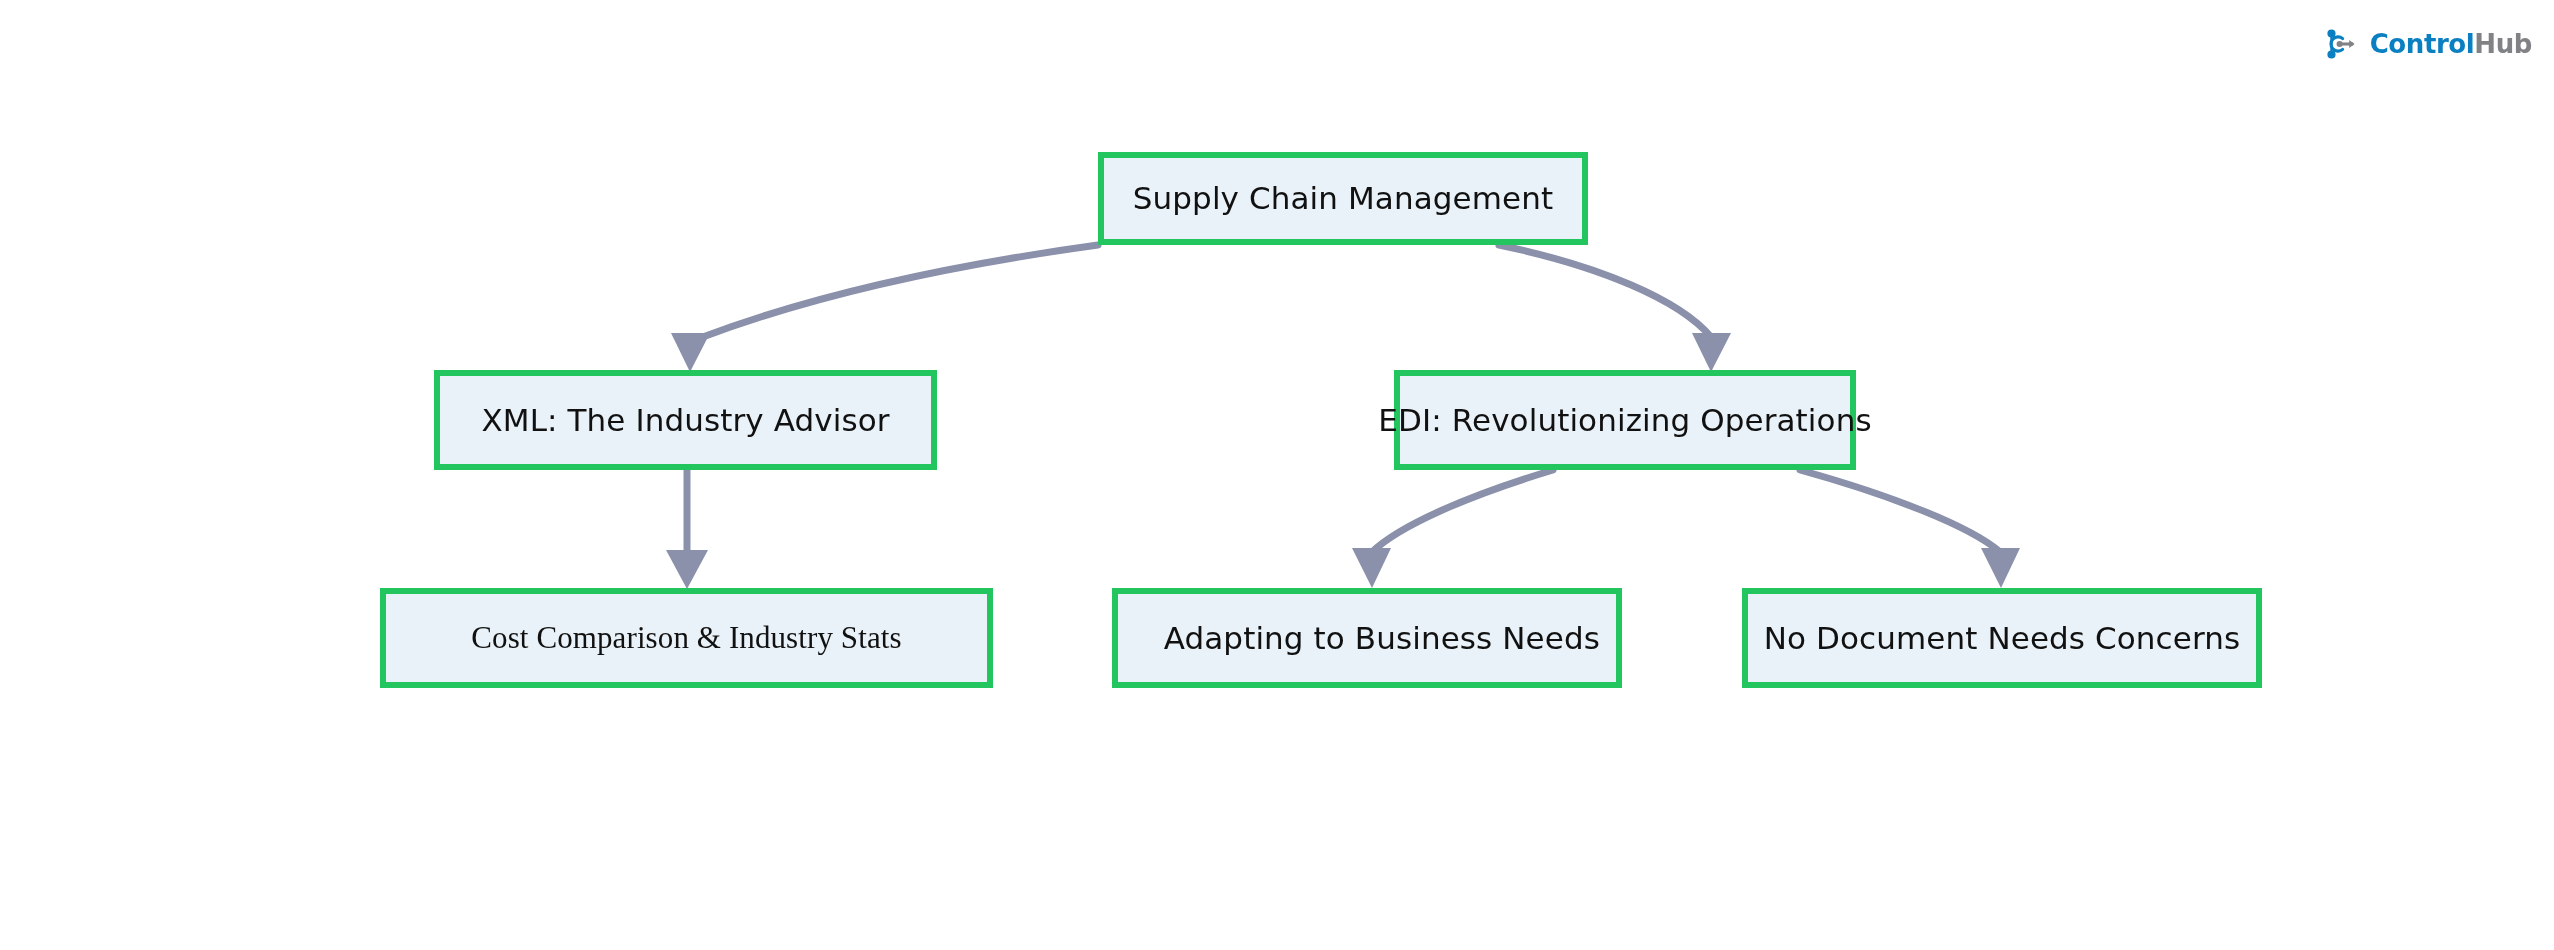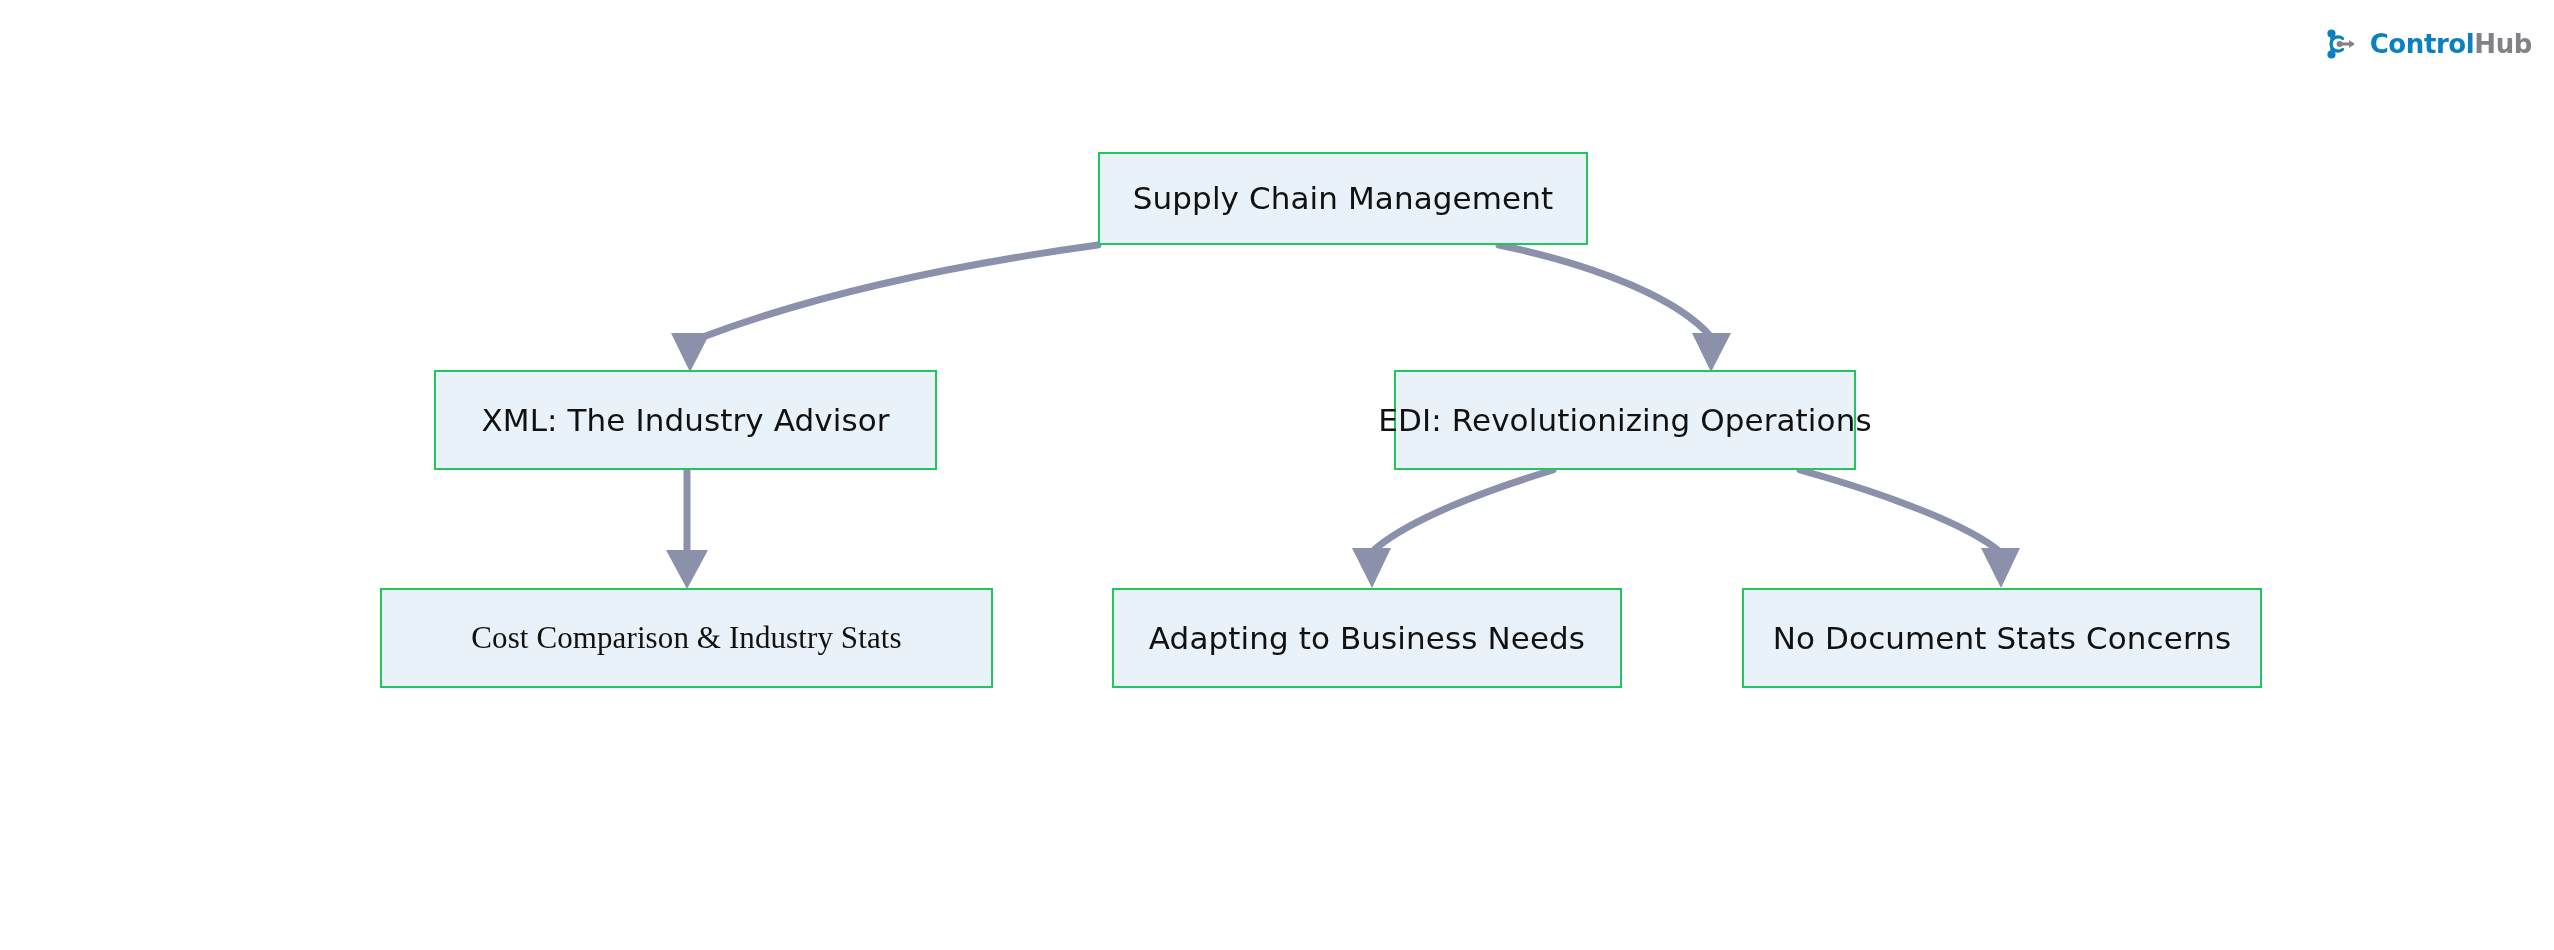--- a/index.html
+++ b/index.html
@@ -52,41 +52,41 @@
     width: 2554px;
     height: 950px;
     pointer-events: none;
   }
 
   
   .node {
     position: absolute;
     box-sizing: border-box;
     background: #e9f2f8;
-    border: 2px solid #22c55e;
+    border: 6px solid #22c55e;
     display: flex;
     align-items: center;
     justify-content: center;
     color: #111111;
     font-family: "DejaVu Sans", "Liberation Sans", sans-serif;
     font-size: 31px;
     line-height: 1.1;
     white-space: nowrap;
     letter-spacing: 0.1px;
   }
   .node-label {
     display: block;
     padding: 0 16px;
   }
 
   #node-root      { left: 1098px; top: 152px; width: 490px; height: 93px; }
   #node-xml       { left: 434px;  top: 370px; width: 503px; height: 100px; }
   #node-edi       { left: 1394px; top: 370px; width: 462px; height: 100px; }
   #node-cost      { left: 380px;  top: 588px; width: 613px; height: 100px; font-family: Liberation Serif, serif; }
-  #node-adapting  { left: 1112px; top: 588px; width: 510px; height: 100px; }
+  #node-adapting  { left: 1112px; top: 588px; width: 510px; height: 100px; justify-content: flex-end; }
   #node-nodocsize { left: 1742px; top: 588px; width: 520px; height: 100px; }
 </style>
 </head>
 <body>
 
 <div id="canvas">
 
   <div id="brand-logo">
     <svg class="logo-mark" viewBox="0 0 100 100" xmlns="http://www.w3.org/2000/svg">
 
@@ -157,16 +157,16 @@
 
   <div class="node" id="node-cost">
     <span class="node-label">Cost Comparison &amp; Industry Stats</span>
   </div>
 
   <div class="node" id="node-adapting">
     <span class="node-label">Adapting to Business Needs</span>
   </div>
 
   <div class="node" id="node-nodocsize">
-    <span class="node-label">No Document Stats Concerns</span>
+    <span class="node-label">No Document Needs Concerns</span>
   </div>
 
 </div>
 
 </body></html>

